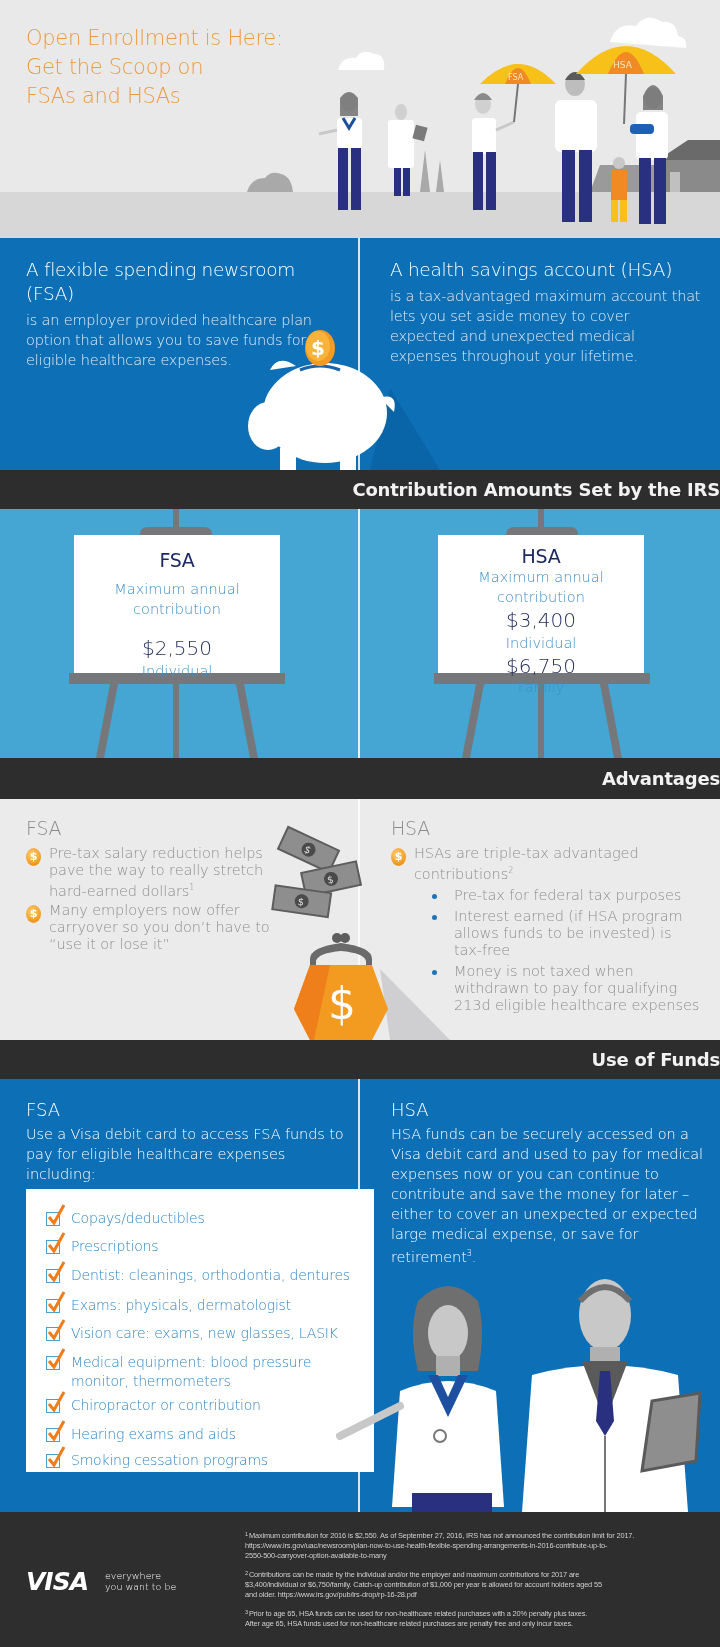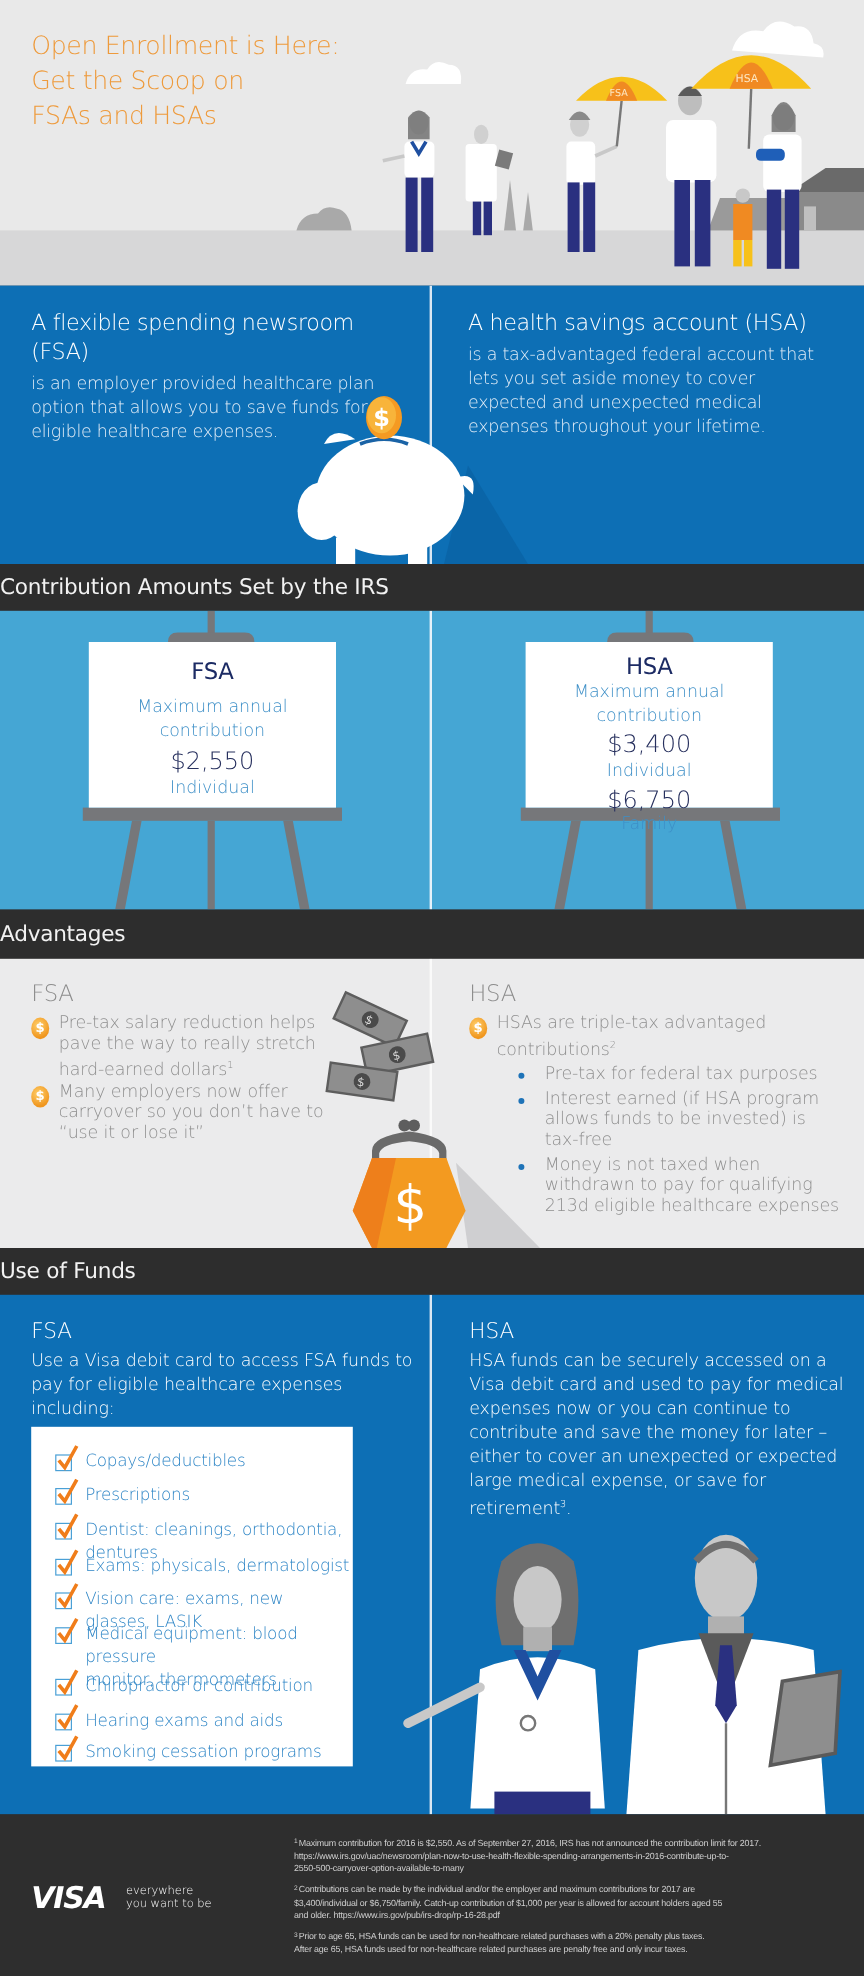--- a/index.html
+++ b/index.html
@@ -11,38 +11,38 @@
   .hero { position: absolute; left: 0; top: 0; width: 720px; height: 238px; background: #e9e9e9; overflow: hidden; }
   .hero .ground { position: absolute; left: 0; top: 192px; width: 720px; height: 46px; background: #d7d7d8; }
   .hero-title { position: absolute; left: 26px; top: 24px; color: #ee9a3b; font-size: 21px; line-height: 29px; font-weight: 300; letter-spacing: -0.3px; }
 
   
   .vdiv { position: absolute; width: 2px; background: #e8eef5; }
   .intro { position: absolute; left: 0; top: 238px; width: 720px; height: 232px; background: #0d6fb5; overflow: hidden; }
   .intro h2 { font-weight: 300; font-size: 18.5px; color: #fff; letter-spacing: -0.3px; line-height: 24px; }
   .intro p { font-weight: 300; font-size: 14.5px; color: #e4eef8; line-height: 20px; letter-spacing: -0.2px; }
 
-  .bar { position: absolute; left: 0; width: 720px; background: #2d2d2d; color: #f2f2f2; text-align: left; font-weight: 400; font-size: 18px; letter-spacing: -0.2px; }
+  .bar { position: absolute; left: 0; width: 720px; background: #2d2d2d; color: #f2f2f2; text-align: right; font-weight: 700; font-size: 18px; letter-spacing: -0.2px; padding-left: 40px; }
 
   .contrib { position: absolute; left: 0; top: 509px; width: 720px; height: 249px; background: #45a6d4; overflow: hidden; }
   .easel-board { position: absolute; background: #fff; text-align: center; }
   .easel-board .lbl { color: #1c2b64; font-size: 19px; font-weight: 400; letter-spacing: -0.3px; }
   .easel-board .sub { color: #3d8fc7; font-size: 14.5px; font-weight: 300; line-height: 20px; }
   .easel-board .amt { color: #27305e; font-size: 20px; font-weight: 300; line-height: 26px; }
 
   .adv { position: absolute; left: 0; top: 799px; width: 720px; height: 241px; background: #ebebec; overflow: hidden; }
   .adv h3 { font-weight: 300; font-size: 19px; color: #8c8c8c; letter-spacing: -0.2px; }
   .adv .item { position: absolute; font-size: 14.5px; line-height: 17px; color: #8f8f8f; font-weight: 300; letter-spacing: -0.1px; }
   .coin { position: absolute; width: 15px; height: 18px; border-radius: 50%; background: radial-gradient(circle at 40% 35%, #ffcf6b, #f0961e 70%); color: #fff; font-size: 11px; font-weight: bold; text-align: center; line-height: 18px; }
   .dot { position: absolute; width: 5px; height: 5px; border-radius: 50%; background: #1e73b8; }
 
   .funds { position: absolute; left: 0; top: 1079px; width: 720px; height: 433px; background: #0d6fb5; overflow: hidden; }
   .funds h3 { font-weight: 300; font-size: 18px; color: #fff; }
   .funds p { font-weight: 300; font-size: 14.5px; line-height: 20px; color: #ffffff; letter-spacing: -0.1px; }
-  .checklist { position: absolute; left: 26px; top: 110px; width: 268px; height: 283px; background: #fff; }
+  .checklist { position: absolute; left: 26px; top: 110px; width: 348px; height: 283px; background: #fff; }
   .ck-row { position: absolute; left: 20px; display: flex; align-items: flex-start; }
   .ck-box { position: relative; width: 14px; height: 14px; border: 1.6px solid #4aa0d6; margin-top: 3px; flex: none; }
   .ck-box svg { position: absolute; left: -1px; top: -9px; }
   .ck-txt { margin-left: 11px; color: #2f86c6; font-size: 14px; font-weight: 300; line-height: 19px; letter-spacing: -0.2px; }
 
   .footer { position: absolute; left: 0; top: 1512px; width: 720px; height: 135px; background: #2e2e2e; }
   .visa { position: absolute; left: 26px; top: 55px; color: #fff; font-family: "DejaVu Sans", sans-serif; font-weight: bold; font-style: italic; font-size: 25px; letter-spacing: -1px; }
   .tag { position: absolute; left: 105px; top: 58px; color: #fff; font-size: 9.5px; line-height: 11px; font-weight: 300; }
   .fn { position: absolute; left: 245px; width: 465px; color: #cfcfcf; font-size: 7.4px; line-height: 10px; letter-spacing: -0.15px; font-family: "Liberation Sans", sans-serif; }
   .fn sup { font-size: 5.5px; position: relative; top: -2px; margin-right: 1px; vertical-align: baseline; }
@@ -153,21 +153,21 @@
       <h2>A flexible spending newsroom (FSA)</h2>
       <p style="margin-top:4px">
         <span style="display:block">is an employer provided healthcare plan</span>
         <span style="display:block">option that allows you to save funds for</span>
         <span style="display:block">eligible healthcare expenses.</span>
       </p>
     </div>
     <div class="abs" style="left:390px;top:20px;width:320px">
       <h2>A health savings account (HSA)</h2>
       <p style="margin-top:4px">
-        <span style="display:block">is a tax-advantaged federal account that</span>
+        <span style="display:block">is a tax-advantaged maximum account that</span>
         <span style="display:block">lets you set aside money to cover</span>
         <span style="display:block">expected and unexpected medical</span>
         <span style="display:block">expenses throughout your lifetime.</span>
       </p>
     </div>
   </section>
 
   <div class="bar" style="top:470px;height:39px;line-height:39px">Contribution Amounts Set by the IRS</div>
 
   <section class="contrib">
@@ -185,21 +185,21 @@
         <rect x="434" y="164" width="216" height="11"></rect>
         <polygon points="476,175 484,175 470,249 462,249"></polygon>
           <rect x="538" y="175" width="6" height="74"></rect>
           <polygon points="600,175 608,175 622,249 614,249"></polygon>
       </g>
     </svg>
     <div class="easel-board" style="left:74px;top:26px;width:206px;height:138px">
       <div class="lbl" style="margin-top:14px">FSA</div>
       <div class="sub" style="margin-top:8px">Maximum annual</div>
       <div class="sub">contribution</div>
-      <div class="amt" style="margin-top:2px">$2,550</div>
+      <div class="amt" style="margin-top:16px">$2,550</div>
       <div class="sub">Individual</div>
     </div>
     <div class="easel-board" style="left:438px;top:26px;width:206px;height:138px">
       <div class="lbl" style="margin-top:10px">HSA</div>
       <div class="sub">Maximum annual</div>
       <div class="sub">contribution</div>
       <div class="amt">$3,400</div>
       <div class="sub">Individual</div>
       <div class="amt">$6,750</div>
       <div class="sub" style="line-height:16px">Family</div>

